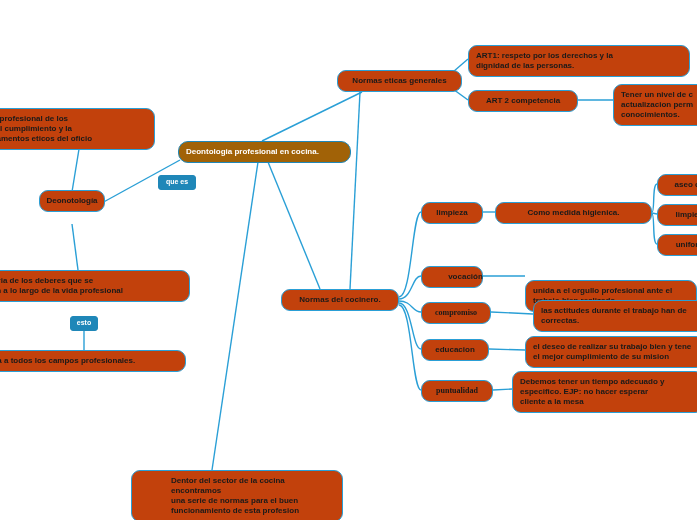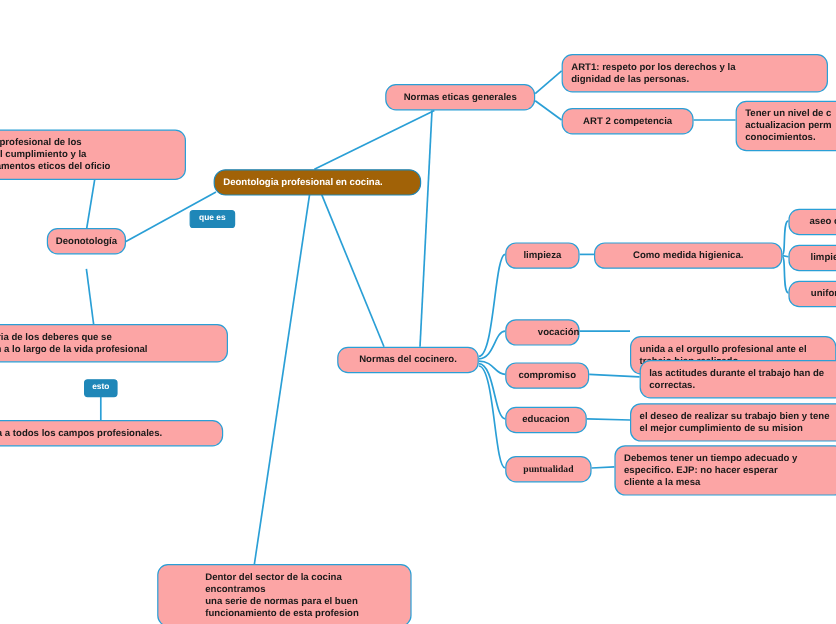--- a/index.html
+++ b/index.html
@@ -27,21 +27,21 @@
     top: 0;
     width: 697px;
     height: 520px;
     pointer-events: none;
   }
   .node {
     position: absolute;
     box-sizing: border-box;
     border: 1px solid #2a9fd6;
     border-radius: 9px;
-    background: #fca5a5;
+    background: #c2410c;
     color: #1a1a1a;
     font-size: 8px;
     line-height: 1.25;
     padding: 5px 7px;
     display: flex;
     align-items: center;
     font-weight: bold;
     white-space: pre-line;
   }
   .node.center {
@@ -107,37 +107,37 @@
       <div class="node left" style="left: -40px; top: 108px; width: 195px; min-height: 35px;">es etica profesional de los
 facilita el cumplimiento y la
 los reglamentos eticos del oficio</div>
       <div class="node left" style="left: -50px; top: 270px; width: 240px; min-height: 28px;">es una teoria de los deberes que se
 desarrollan a lo largo de la vida profesional</div>
       <div class="node small-label" style="left: 70px; top: 316px; width: 28px; min-height: 14px;">esto</div>
       <div class="node left" style="left: -40px; top: 350px; width: 226px; min-height: 20px;">se aplica a todos los campos profesionales.</div>
       <div class="node left" style="left: 131px; top: 470px; width: 212px; min-height: 37px; padding-left: 39px;">Dentor del sector de la cocina encontramos
 una serie de normas para el buen
 funcionamiento de esta profesion</div>
-      <div class="node pill" style="left: 321px; top: 70px; width: 125px; min-height: 22px;">Normas eticas generales</div>
+      <div class="node pill" style="left: 337px; top: 70px; width: 125px; min-height: 22px;">Normas eticas generales</div>
       <div class="node left" style="left: 468px; top: 45px; width: 222px; min-height: 28px;">ART1: respeto por los derechos y la
 dignidad de las personas.</div>
       <div class="node pill" style="left: 468px; top: 90px; width: 110px; min-height: 21px;">ART 2 competencia</div>
       <div class="node left" style="left: 613px; top: 84px; width: 120px; min-height: 34px;">Tener un nivel de c
 actualizacion perm
 conocimientos.</div>
       <div class="node pill" style="left: 281px; top: 289px; width: 118px; min-height: 22px;">Normas del cocinero.</div>
       <div class="node pill" style="left: 421px; top: 202px; width: 62px; min-height: 20px;">limpieza</div>
       <div class="node pill" style="left: 495px; top: 202px; width: 157px; min-height: 20px;">Como medida higienica.</div>
       <div class="node pill" style="left: 657px; top: 174px; width: 60px; min-height: 20px;">aseo c</div>
       <div class="node pill" style="left: 657px; top: 204px; width: 60px; min-height: 20px;">limpie</div>
       <div class="node pill" style="left: 657px; top: 234px; width: 60px; min-height: 20px;">unifor</div>
       <div class="node pill" style="left: 421px; top: 266px; width: 62px; min-height: 20px; padding-left: 34px;">vocación</div>
       <div class="node left" style="left: 525px; top: 262px; width: 172px; min-height: 28px; margin-top: 18px;">unida a el orgullo profesional ante el
 trabajo bien realizado</div>
-      <div class="node pill" style="left: 421px; top: 302px; width: 70px; min-height: 20px;">compromiso</div>
+      <div class="node pill" style="left: 421px; top: 302px; width: 70px; min-height: 20px; font-family: Liberation Serif, serif;">compromiso</div>
       <div class="node left" style="left: 533px; top: 300px; width: 172px; min-height: 28px;">las actitudes  durante el trabajo han de
 correctas.</div>
       <div class="node pill" style="left: 421px; top: 339px; width: 68px; min-height: 20px;">educacion</div>
       <div class="node left" style="left: 525px; top: 336px; width: 180px; min-height: 28px;">el deseo de realizar su trabajo bien y tene
 el mejor  cumplimiento de su mision</div>
       <div class="node pill" style="left: 421px; top: 380px; width: 72px; min-height: 20px; font-family: Liberation Serif, serif;">puntualidad</div>
       <div class="node left" style="left: 512px; top: 371px; width: 192px; min-height: 36px;">Debemos tener un tiempo adecuado  y
 especifico.                    EJP: no hacer esperar
 cliente a la mesa</div>
     </div>

